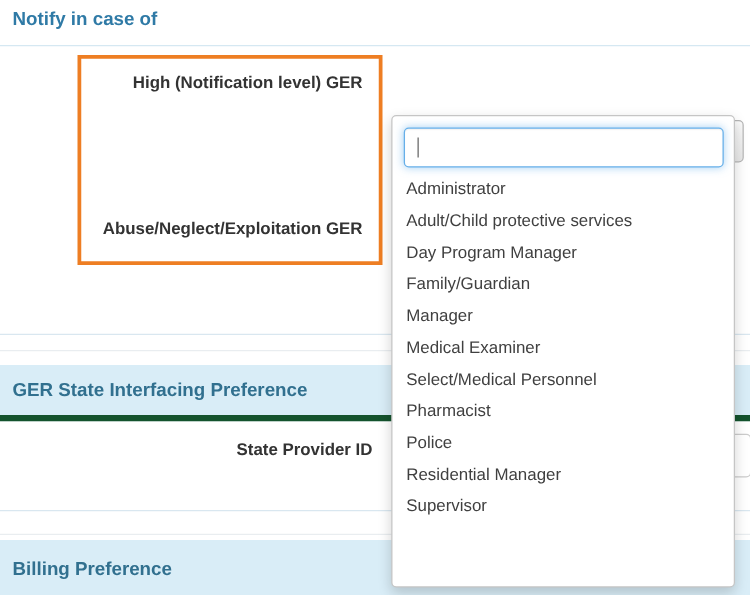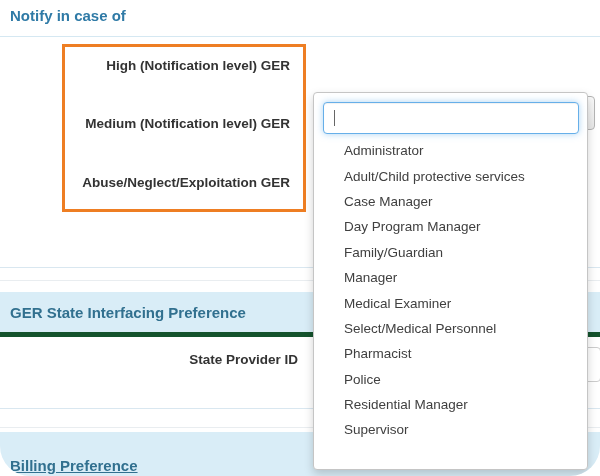--- a/index.html
+++ b/index.html
@@ -8,21 +8,20 @@
     --section-heading-text:#31708f;
     --section-band-bg:#d9edf7;
     --focus-border:#66afe9;
     --label-text:#333333;
     --option-text:#404040;
   }
   html,body{margin:0;padding:0;background:#fff;}
   .screen{
     position:relative;width:600px;height:476px;overflow:hidden;background:#fff;
     font-family:"Liberation Sans", sans-serif;
-    border-radius:30px;
   }
   
   .page-heading{
     position:absolute;left:10px;top:7px;font-size:15px;font-weight:bold;
     color:var(--page-heading-text);
   }
   .top-divider{position:absolute;left:0;top:36px;width:600px;height:1px;background:#d5e8f2;}
   .highlight-box{
     position:absolute;left:62px;top:44px;width:238px;height:162px;
     border:3px solid var(--highlight-box);background:transparent;
@@ -42,21 +41,21 @@
   .fl-1{top:280px;}
   .fl-2{top:427px;}
   .section-band{
     position:absolute;left:0;width:600px;background:var(--section-band-bg);
     border-bottom:5px solid #14532d;display:flex;align-items:center;
     font-size:15px;font-weight:bold;color:var(--section-heading-text);
   }
   .band-ger{top:292px;height:40px;}
   .band-billing{top:432px;height:44px;border-bottom:none;align-items:flex-start;}
   .section-band .band-text{margin-left:10px;}
-  .band-billing .band-text{margin-top:25px;text-decoration:underline;}
+  .band-billing .band-text{margin-top:15px;}
   .spid-input{
     position:absolute;left:315px;top:347px;width:280px;height:31px;
     background:#fff;border:1px solid #ccc;border-radius:4px;
   }
   
   .select-btn{
     position:absolute;left:315px;top:52px;width:254px;height:32px;z-index:10;
     background:linear-gradient(180deg,#fbfbfb,#e8e8e8);
     border:1px solid #b5b5b5;border-radius:4px;
     display:flex;align-items:center;justify-content:space-between;
@@ -74,36 +73,35 @@
   .search-wrap{position:relative;margin:9px 8px 4px 9px;}
   .dropdown-search{
     width:100%;height:32px;box-sizing:border-box;
     border:1px solid var(--focus-border);border-radius:4px;outline:none;
     box-shadow:inset 0 1px 1px rgba(0,0,0,.06), 0 0 7px rgba(102,175,233,.55);
     font-family:"Liberation Sans", sans-serif;font-size:13.5px;padding:0 10px;color:#333;
   }
   .caret-bar{position:absolute;left:11px;top:8px;width:1px;height:16px;background:#666;}
   .option-list{margin-top:2px;}
   .option{
-    height:25.4px;display:flex;align-items:center;padding-left:30px;
+    height:25.4px;display:flex;align-items:center;padding-left:11px;
     font-size:13.5px;color:var(--option-text);cursor:pointer;white-space:nowrap;
   }
 </style>
 </head>
 <body>
 
 <div class="screen">
 
   <div class="page-heading">Notify in case of</div>
   <div class="top-divider"></div>
 
   <div class="highlight-box"></div>
 
   <div class="form-label lbl-high">High (Notification level) GER</div>
-  <div class="form-label lbl-medium">Medium (Notification level) GER</div>
   <div class="form-label lbl-abuse">Abuse/Neglect/Exploitation GER</div>
 
   <div class="divider div-2"></div>
   <div class="faint-line fl-1"></div>
 
   <div class="section-band band-ger">
     <span class="band-text">GER State Interfacing Preference</span>
   </div>
 
   <div class="form-label lbl-spid">State Provider ID</div>
@@ -122,21 +120,20 @@
   </div>
 
   <div class="dropdown-panel">
     <div class="search-wrap">
       <input class="dropdown-search" type="text" value="" style="">
       <div class="caret-bar"></div>
     </div>
     <div class="option-list">
         <div class="option">Administrator</div>
         <div class="option">Adult/Child protective services</div>
-        <div class="option">Case Manager</div>
         <div class="option">Day Program Manager</div>
         <div class="option">Family/Guardian</div>
         <div class="option">Manager</div>
         <div class="option">Medical Examiner</div>
         <div class="option">Select/Medical Personnel</div>
         <div class="option">Pharmacist</div>
         <div class="option">Police</div>
         <div class="option">Residential Manager</div>
         <div class="option">Supervisor</div>
       </div>

